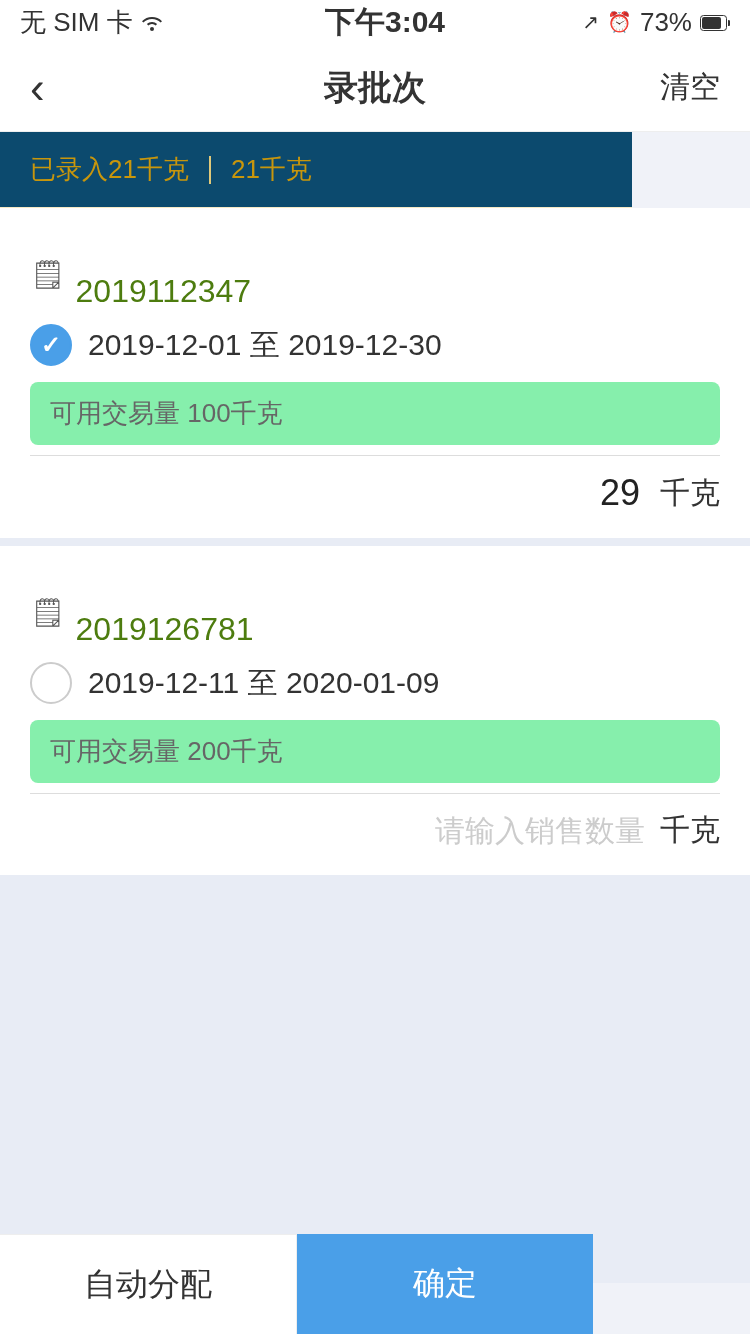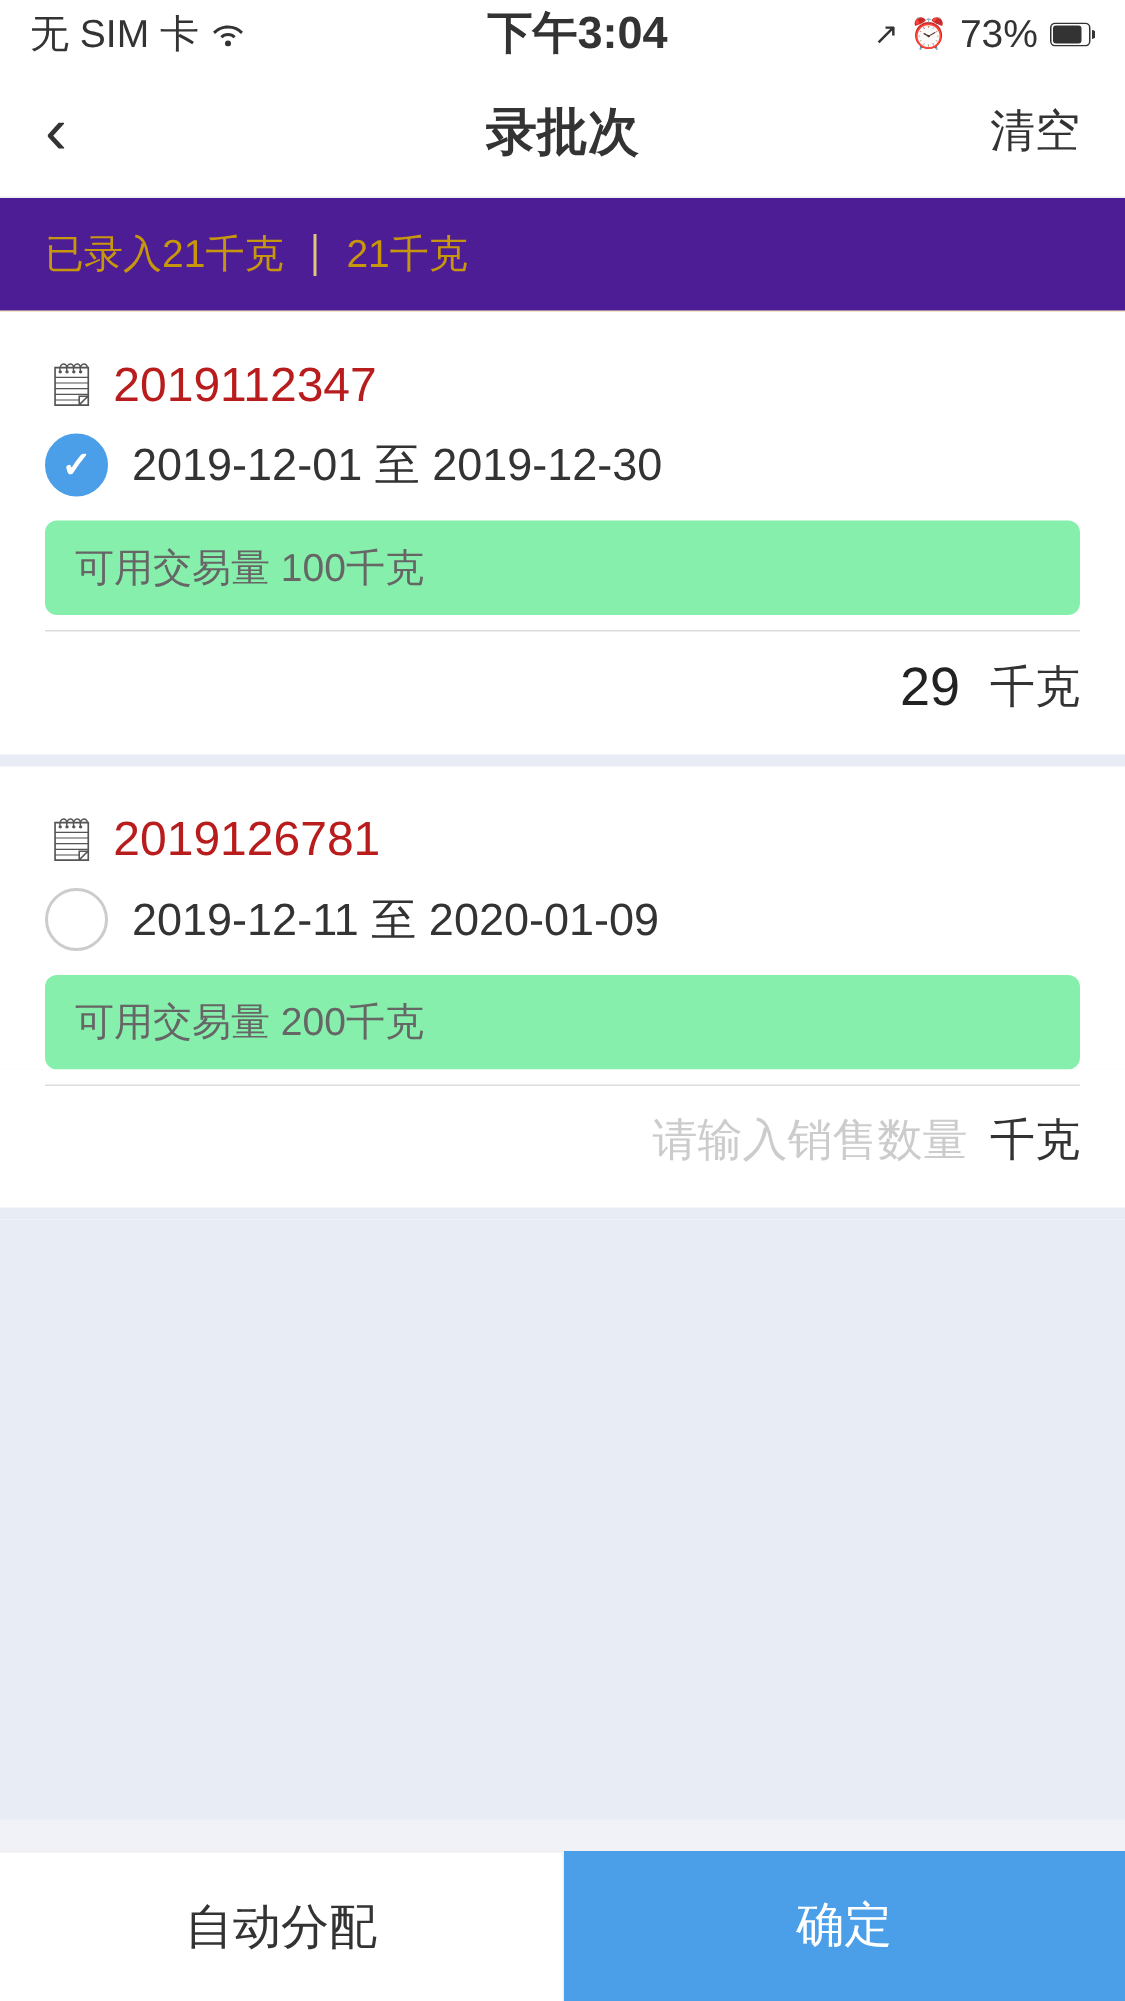--- a/index.html
+++ b/index.html
@@ -67,22 +67,22 @@
       color: #333;
     }
     .nav-clear {
       font-size: 30px;
       color: #333;
       cursor: pointer;
     }
 
     
     .info-banner {
-      width: 750px;
-      background: #4c1d95;
+      width: 632px;
+      background: #0c4a6e;
       padding: 20px 30px;
       display: flex;
       align-items: center;
       gap: 20px;
       border-bottom: 1px solid #f5e9c5;
     }
     .info-text {
       font-size: 26px;
       color: #c8960c;
     }
@@ -104,21 +104,22 @@
       gap: 10px;
       margin-bottom: 14px;
     }
     .batch-icon {
       font-size: 28px;
       color: #555;
     }
     .batch-id {
       font-size: 32px;
       font-weight: 500;
-      color: #b91c1c;
+      color: #4d7c0f;
+      margin-top: 35px;
     }
     .batch-date-row {
       display: flex;
       align-items: center;
       gap: 16px;
       margin-bottom: 16px;
     }
     .radio-circle {
       width: 42px;
       height: 42px;
@@ -218,21 +219,21 @@
 
     
     .grey-area {
       flex: 1;
       background: #e8ecf5;
       min-height: 400px;
     }
 
     
     .bottom-bar {
-      width: 750px;
+      width: 593px;
       height: 100px;
       background: #fff;
       display: flex;
       position: fixed;
       bottom: 0;
       left: 0;
     }
     .btn-auto {
       flex: 1;
       background: #fff;

